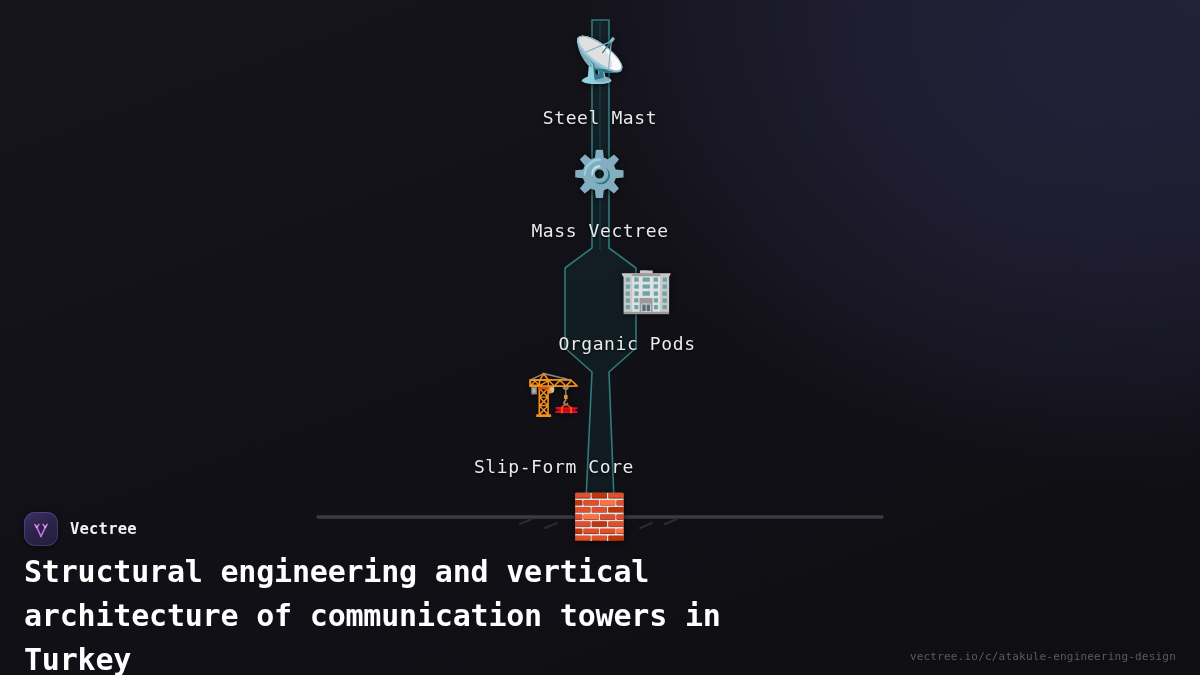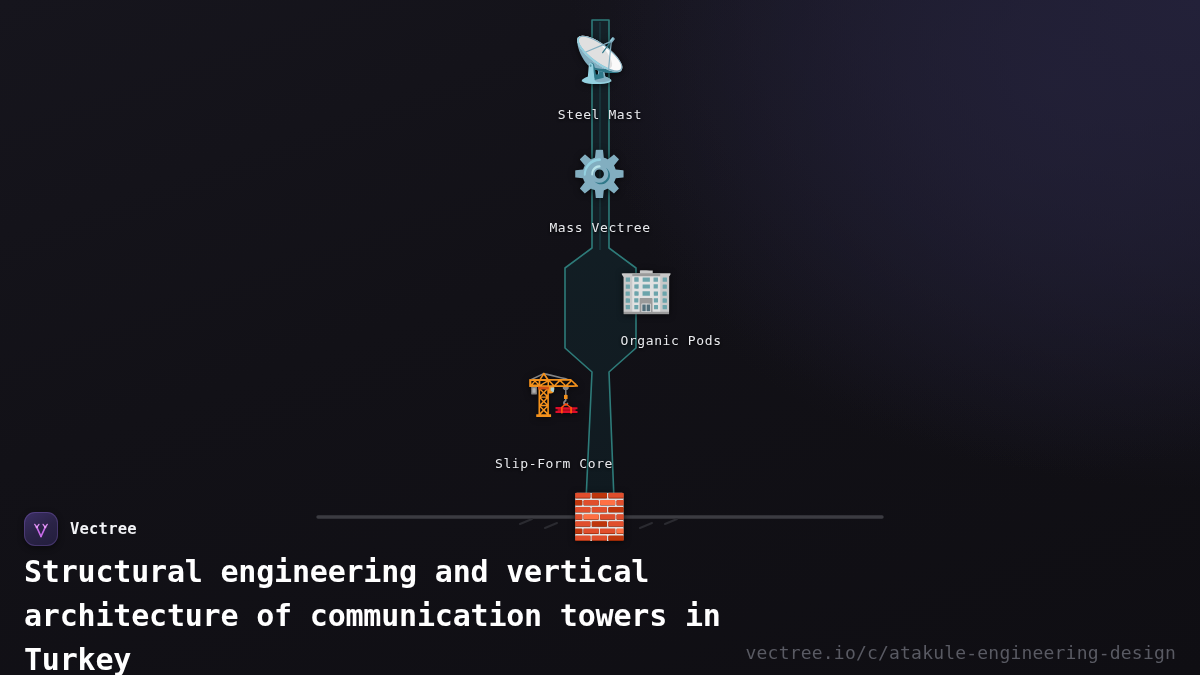--- a/index.html
+++ b/index.html
@@ -40,21 +40,21 @@
     transform: translate(-50%, -50%);
     text-align: center;
     filter: drop-shadow(0 1px 3px rgba(0,0,0,0.6));
     user-select: none;
   }
   .node-label {
     position: absolute;
     transform: translate(-50%, 0);
     white-space: nowrap;
     font-family: "DejaVu Sans Mono", "Liberation Mono", monospace;
-    font-size: 13px;
+    font-size: 18px;
     letter-spacing: 0.6px;
     color: #e9eaee;
     text-shadow: 0 1px 3px rgba(0,0,0,0.85);
   }
 
   
   #footer {
     position: absolute;
     left: 0;
     bottom: 0;
@@ -97,21 +97,21 @@
     line-height: 44px;
     letter-spacing: -0.2px;
     color: #ffffff;
     margin: 0;
   }
   #source-url {
     position: absolute;
     right: 24px;
     bottom: 12px;
     font-family: "DejaVu Sans Mono", "Liberation Mono", monospace;
-    font-size: 18px;
+    font-size: 11px;
     color: #595a63;
     letter-spacing: 0.2px;
   }
 </style>
 </head>
 <body>
 
 <div id="stage">
 
   <div id="diagram">
@@ -151,21 +151,21 @@
     </svg>
 
     <div class="node-icon" style="left:600px; top:60px;">📡</div>
     <div class="node-icon" style="left:600px; top:174px;">⚙️</div>
     <div class="node-icon" style="left:647px; top:290px;">🏢</div>
     <div class="node-icon" style="left:554px; top:393px;">🏗️</div>
     <div class="node-icon" style="left:600px; top:517px;">🧱</div>
 
     <div class="node-label" style="left:600px; top:107px;">Steel Mast</div>
     <div class="node-label" style="left:600px; top:220px;">Mass Vectree</div>
-    <div class="node-label" style="left:671px; top:333px;">Organic Pods</div>
+    <div class="node-label" style="left:627px; top:333px;">Organic Pods</div>
     <div class="node-label" style="left:554px; top:456px;">Slip-Form Core</div>
   </div>
 
   <div id="footer">
 
     <div id="brand-row" style="top:-163px;">
       <div id="brand-mark">
         <svg width="20" height="20" viewBox="0 0 24 24" aria-hidden="true">
           <path d="M12 21 L7 10" stroke="#c76ae8" stroke-width="2" stroke-linecap="round" fill="none"></path>
           <path d="M12 21 L17 10" stroke="#c76ae8" stroke-width="2" stroke-linecap="round" fill="none"></path>

